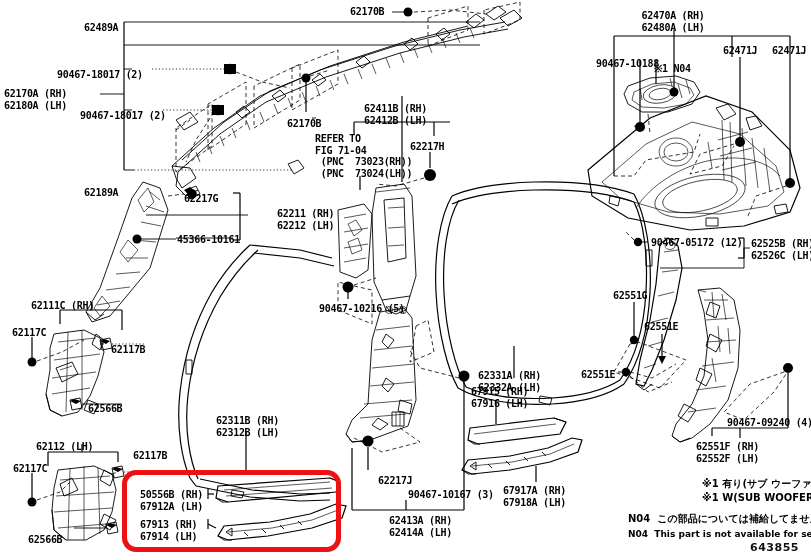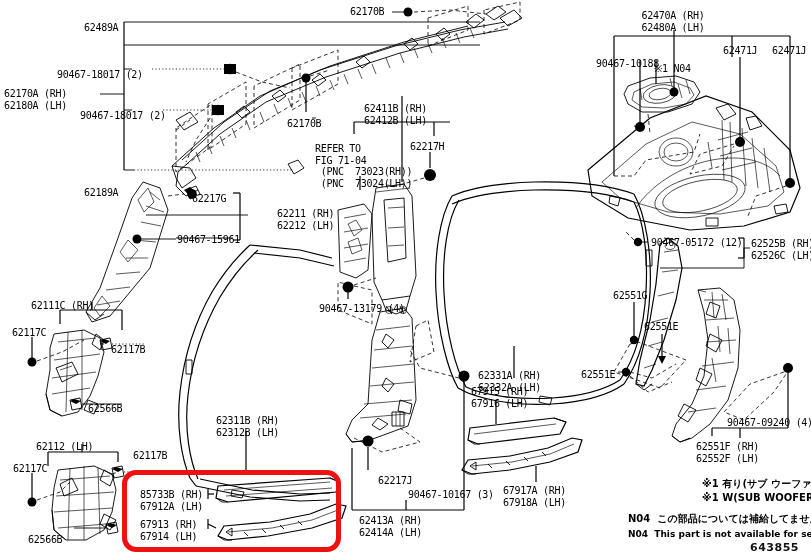--- a/index.html
+++ b/index.html
@@ -13,21 +13,21 @@
     height: 560px;
     background: #ffffff;
     font-family: "DejaVu Sans Mono", "Liberation Mono", monospace;
     overflow: hidden;
   }
   #art { position: absolute; left: 0; top: 0; }
   .lbl {
     position: absolute;
     font-family: "DejaVu Sans Mono", "Liberation Mono", monospace;
     font-size: 10px;
-    font-weight: normal;
+    font-weight: bold;
     color: #000000;
     white-space: pre;
     line-height: 11.5px;
     letter-spacing: -0.3px;
   }
   .lbl.jp {
     font-family: "DejaVu Sans", "Liberation Sans", sans-serif;
     font-weight: bold;
     letter-spacing: 0px;
   }
@@ -530,62 +530,62 @@
       <div class="lbl" style="left: 772px; top: 45px;">62471J</div>
       <div class="lbl" style="left: 654px; top: 63px;">※1 N04</div>
       <div class="lbl" style="left: 57px; top: 69px;">90467-18017 (2)</div>
       <div class="lbl" style="left: 4px; top: 88px;">62170A (RH)
 62180A (LH)</div>
       <div class="lbl" style="left: 80px; top: 110px;">90467-18017 (2)</div>
       <div class="lbl" style="left: 287px; top: 118px;">62170B</div>
       <div class="lbl" style="left: 364px; top: 103px;">62411B (RH)
 62412B (LH)</div>
       <div class="lbl" style="left: 410px; top: 141px;">62217H</div>
-      <div class="lbl" style="left: 315px; top: 133px; margin-top: 10px;">REFER TO
+      <div class="lbl" style="left: 315px; top: 133px;">REFER TO
 FIG 71-04
  (PNC  73023(RH))
  (PNC  73024(LH))</div>
       <div class="lbl" style="left: 84px; top: 187px;">62189A</div>
-      <div class="lbl" style="left: 192px; top: 193px;">62217G</div>
+      <div class="lbl" style="left: 184px; top: 193px;">62217G</div>
       <div class="lbl" style="left: 253px; top: 208px; margin-left: 24px;">62211 (RH)
 62212 (LH)</div>
-      <div class="lbl" style="left: 177px; top: 234px;">90467-15961</div>
+      <div class="lbl" style="left: 177px; top: 234px;">45366-10161</div>
       <div class="lbl" style="left: 651px; top: 237px;">90467-05172 (12)</div>
       <div class="lbl" style="left: 751px; top: 238px;">62525B (RH)
 62526C (LH)</div>
       <div class="lbl" style="left: 31px; top: 300px;">62111C (RH)</div>
-      <div class="lbl" style="left: 319px; top: 303px;">90467-13179 (4)</div>
+      <div class="lbl" style="left: 319px; top: 303px;">90467-10216 (5)</div>
       <div class="lbl" style="left: 613px; top: 290px;">62551G</div>
       <div class="lbl" style="left: 12px; top: 327px;">62117C</div>
       <div class="lbl" style="left: 478px; top: 324px; margin-top: 46px;">62331A (RH)
 62332A (LH)</div>
       <div class="lbl" style="left: 644px; top: 321px;">62551E</div>
       <div class="lbl" style="left: 111px; top: 344px;">62117B</div>
       <div class="lbl" style="left: 581px; top: 369px;">62551E</div>
       <div class="lbl" style="left: 471px; top: 386px;">67915 (RH)
 67916 (LH)</div>
       <div class="lbl" style="left: 88px; top: 403px;">62566B</div>
       <div class="lbl" style="left: 216px; top: 415px;">62311B (RH)
 62312B (LH)</div>
       <div class="lbl" style="left: 36px; top: 441px;">62112 (LH)</div>
       <div class="lbl" style="left: 727px; top: 417px;">90467-09240 (4)</div>
       <div class="lbl" style="left: 13px; top: 463px;">62117C</div>
       <div class="lbl" style="left: 133px; top: 450px;">62117B</div>
       <div class="lbl" style="left: 696px; top: 441px;">62551F (RH)
 62552F (LH)</div>
-      <div class="lbl" style="left: 140px; top: 489px;">85733B (RH)
+      <div class="lbl" style="left: 140px; top: 489px;">50556B (RH)
 67912A (LH)</div>
       <div class="lbl" style="left: 378px; top: 475px;">62217J</div>
       <div class="lbl" style="left: 408px; top: 489px; text-align: center;">90467-10167 (3)</div>
       <div class="lbl" style="left: 503px; top: 485px;">67917A (RH)
 67918A (LH)</div>
       <div class="lbl" style="left: 140px; top: 519px;">67913 (RH)
 67914 (LH)</div>
       <div class="lbl" style="left: 28px; top: 534px;">62566B</div>
-      <div class="lbl" style="left: 359px; top: 515px;">62413A (RH)
+      <div class="lbl" style="left: 389px; top: 515px;">62413A (RH)
 62414A (LH)</div>
     </div>
 
   <div id="highlight" style="border-color: rgb(238, 17, 17);"></div>
 
   <div class="lbl jp" style="left:702px; top:478px;">※1 有り(サブ ウーファ)</div>
   <div class="lbl jp" style="left:702px; top:492px;">※1 W(SUB WOOFER)</div>
   <div class="lbl jp" style="left:628px; top:513px;">N04  この部品については補給してません。</div>
   <div class="lbl jp small" style="left:628px; top:529px;">N04  This part is not available for service</div>
 

